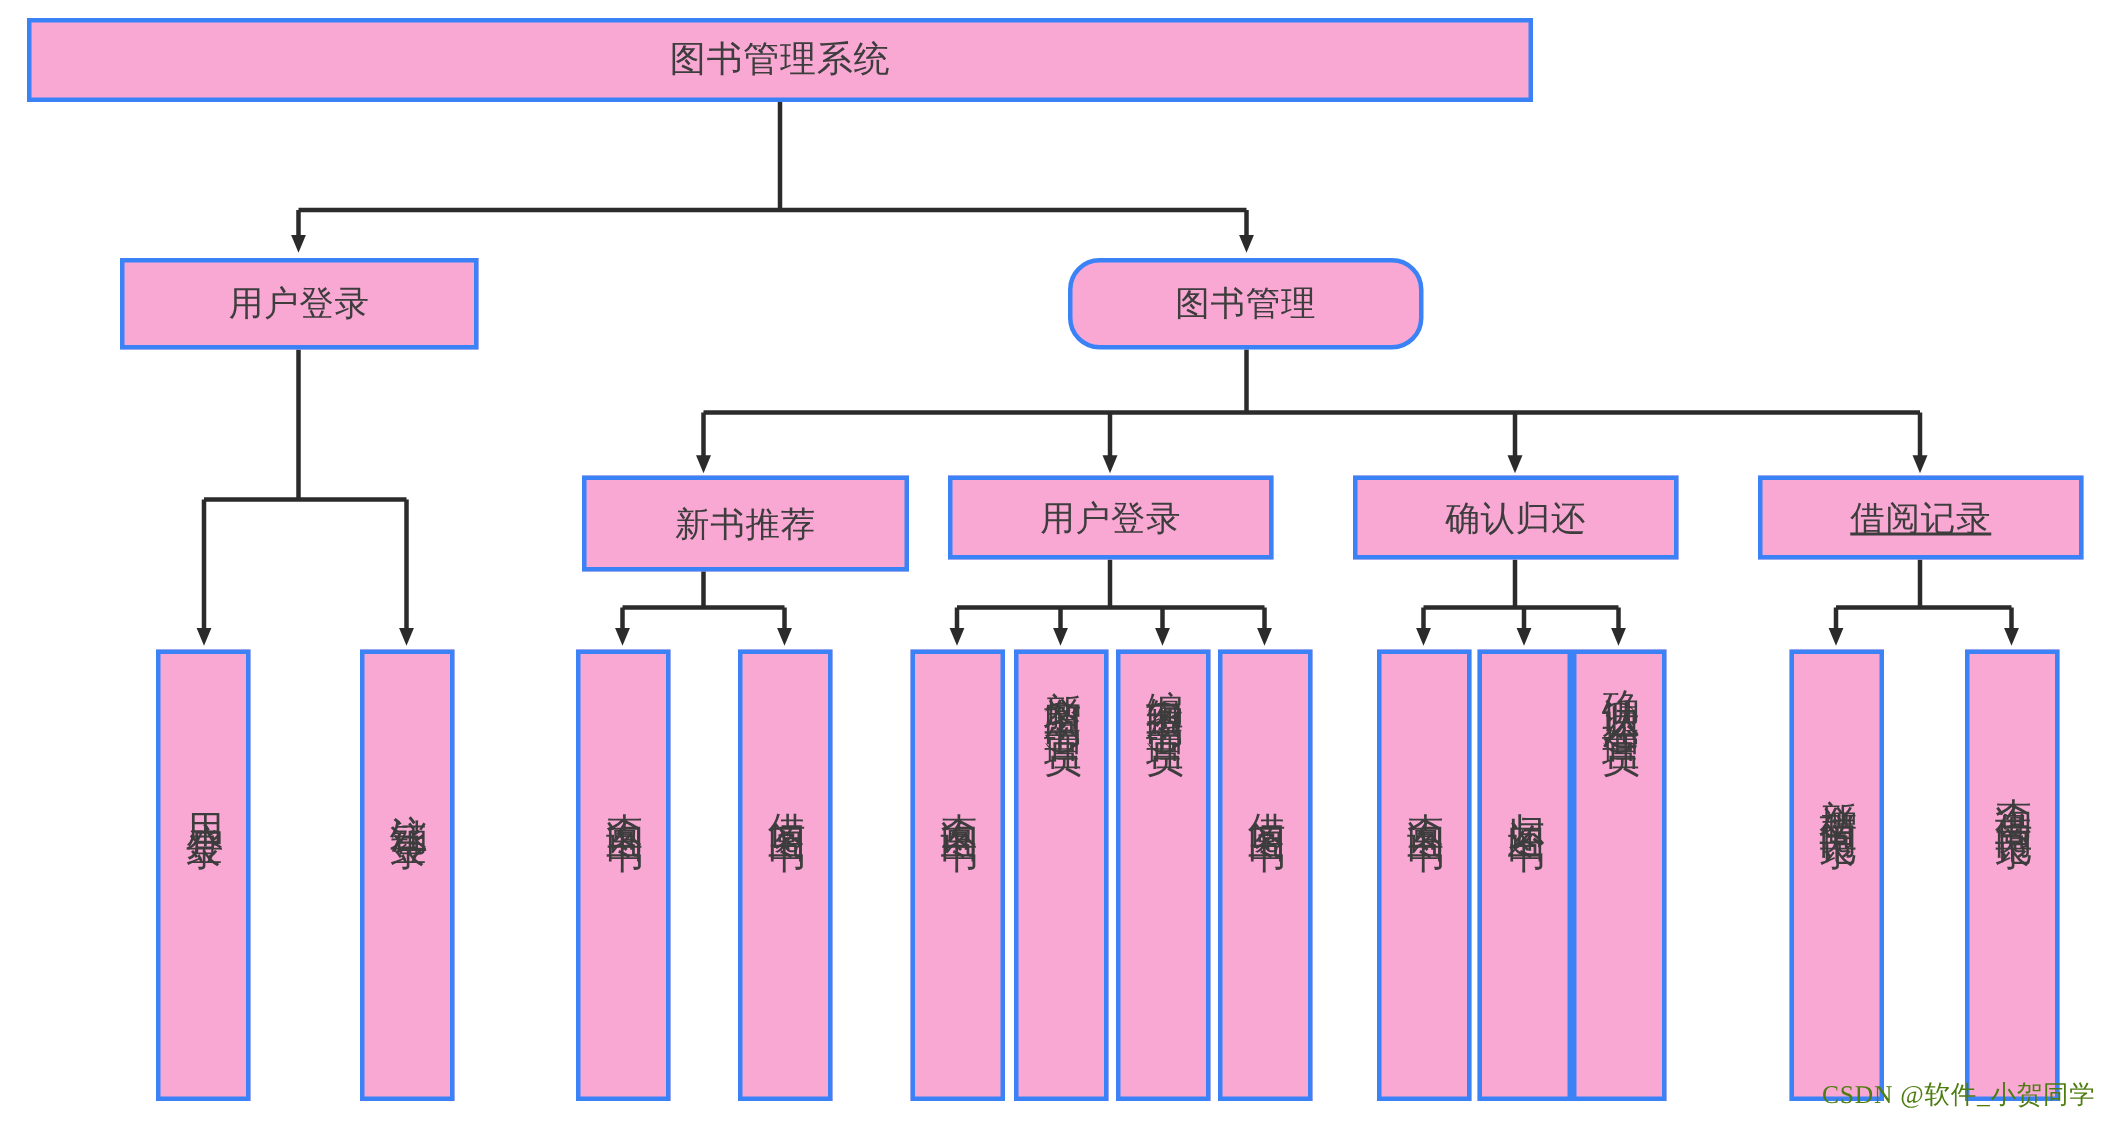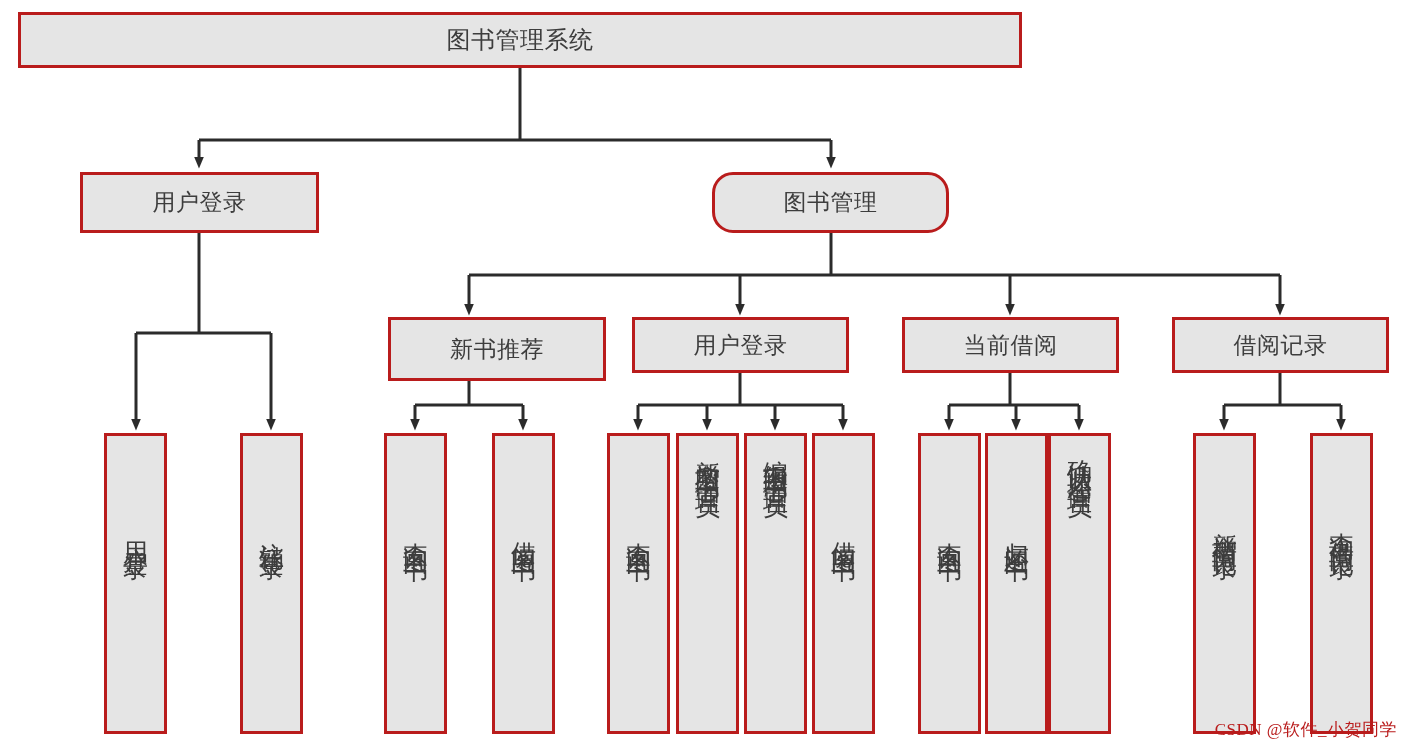--- a/index.html
+++ b/index.html
@@ -22,22 +22,22 @@
     position: absolute;
     left: 0;
     top: 0;
     width: 1405px;
     height: 747px;
     pointer-events: none;
   }
   .node {
     position: absolute;
     box-sizing: border-box;
-    background: #e5e5e5;
-    border: 3px solid #b91c1c;
+    background: #f9a8d4;
+    border: 3px solid #3b82f6;
     display: flex;
     align-items: center;
     justify-content: center;
     color: #3d3d3d;
   }
   .node .lbl {
     display: block;
     text-align: center;
     line-height: 1.08;
     white-space: pre;
@@ -68,21 +68,21 @@
     padding-top: 86px;
   }
   .node.leaf.mid2 .lbl {
     padding-top: 76px;
   }
   .watermark {
     position: absolute;
     right: 8px;
     bottom: 6px;
     font-size: 17px;
-    color: #b91c1c;
+    color: #4d7c0f;
     font-family: "Liberation Serif", "DejaVu Serif", serif;
     white-space: nowrap;
     letter-spacing: 0.5px;
   }
 </style>
 </head>
 <body>
 
 <div id="canvas">
 
@@ -147,23 +147,23 @@
     <span class="lbl">图书管理</span>
   </div>
 
   <div class="node horiz" style="left:360px; top:317px; width:218px; height:64px;margin-left:28px;">
     <span class="lbl">新书推荐</span>
   </div>
   <div class="node horiz" style="left:632px; top:317px; width:217px; height:56px;">
     <span class="lbl">用户登录</span>
   </div>
   <div class="node horiz" style="left:902px; top:317px; width:217px; height:56px;">
-    <span class="lbl">当前借阅</span>
-  </div>
-  <div class="node horiz" style="left:1172px; top:317px; width:217px; height:56px;">
+    <span class="lbl">确认归还</span>
+  </div>
+  <div class="node horiz" style="left:1172px; top:317px; width:217px; height:56px;text-decoration:underline;">
     <span class="lbl">借阅记录</span>
   </div>
 
   <div class="node leaf mid" style="left:104px; top:433px; width:63px; height:301px;">
     <span class="lbl">用户登录</span>
   </div>
   <div class="node leaf mid" style="left:240px; top:433px; width:63px; height:301px;">
     <span class="lbl">注销登录</span>
   </div>
 

